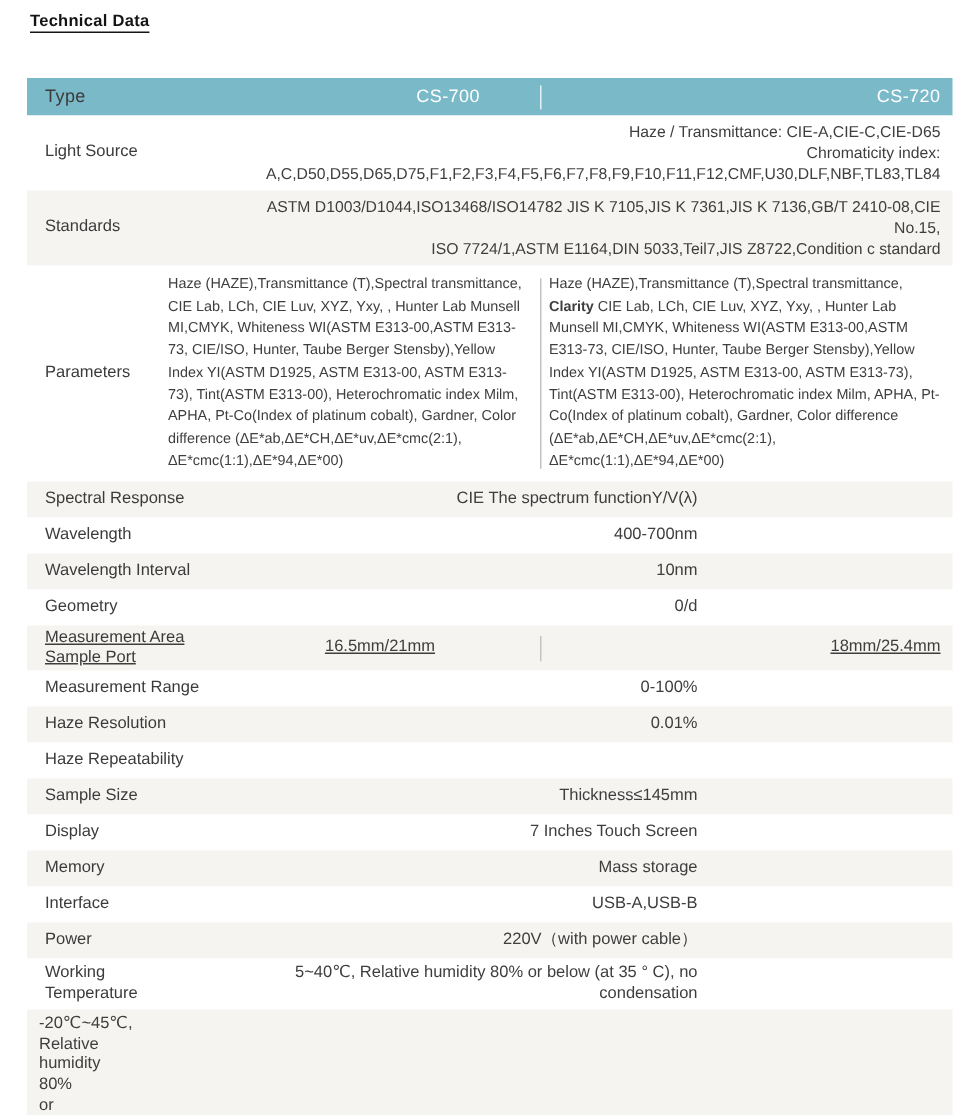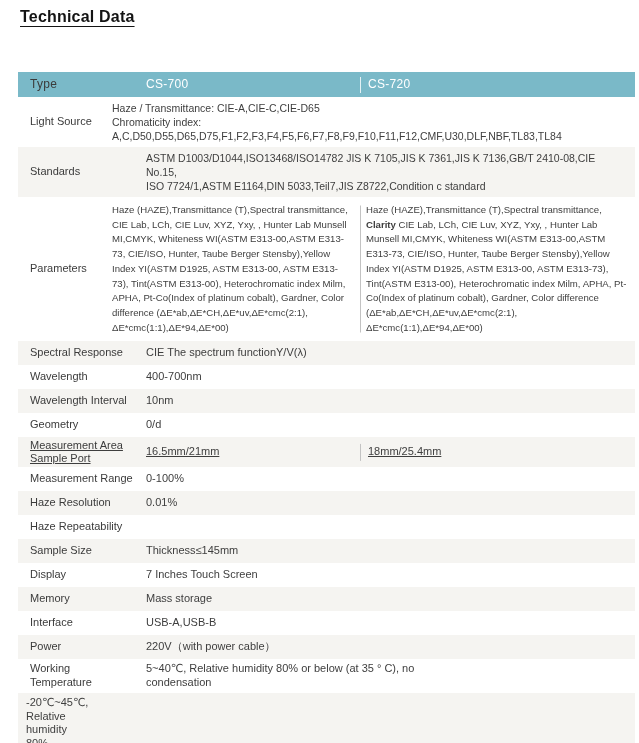--- a/index.html
+++ b/index.html
@@ -4,45 +4,45 @@
 <style>
   html,body{margin:0;padding:0;background:#ffffff;}
   body{
     width:639px;height:743px;overflow:hidden;
     font-family:"Liberation Sans","DejaVu Sans",sans-serif;
     color:#3e3e3e;
     -webkit-font-smoothing:antialiased;
   }
   .page-title{
     margin:8px 0 0 20px;
-    font-size:16px;font-weight:600;color:#141414;
+    font-size:11px;font-weight:600;color:#141414;
     text-decoration:underline;text-underline-offset:4px;text-decoration-thickness:1px;
     letter-spacing:.2px;
   }
   .tbl{
     position:absolute;left:18px;top:52px;width:617px;
     font-size:11px;line-height:1.25;
   }
   .row{display:grid;grid-template-columns:120px 1fr;align-items:center;min-height:24px;background:#ffffff;}
   .row.shade{background:#f5f4f1;}
   .row.hdr{
     grid-template-columns:120px 222px 1fr;
     background:#7ab9c8;color:#ffffff;min-height:25px;
-    font-size:12px;letter-spacing:.3px;margin-top:20px;
+    font-size:12px;letter-spacing:.3px;
   }
   .row.split3{grid-template-columns:120px 222px 1fr;}
   .row.ls{grid-template-columns:86px 1fr;min-height:38px;}
   .row.std{min-height:36px;}
   .row.params{grid-template-columns:88px 254px 1fr;align-items:center;min-height:130px;}
   .row.marea{min-height:30px;text-decoration:underline;}
   .row.sw{min-height:25px;}
   .row.dims{min-height:18px;}
   .label{padding:2px 4px 2px 12px;color:#3b3b3b;}
   .label.two-line{line-height:13px;}
-  .val{text-align:left;padding:3px 8px;}
+  .val{text-align:right;padding:3px 8px;}
   .pr-170{padding-right:170px;}
   .pr-70{padding-right:70px;}
   .pr-40{padding-right:40px;}
   .pr-20{padding-right:20px;padding-left:4px;}
   .small{font-size:10.5px;}
   .tiny{font-size:10px;}
   .cell-r{position:relative;}
   .cell-r::before{
     content:"";position:absolute;left:0;top:50%;transform:translateY(-50%);
     width:1px;height:16px;background:rgba(255,255,255,.8);

